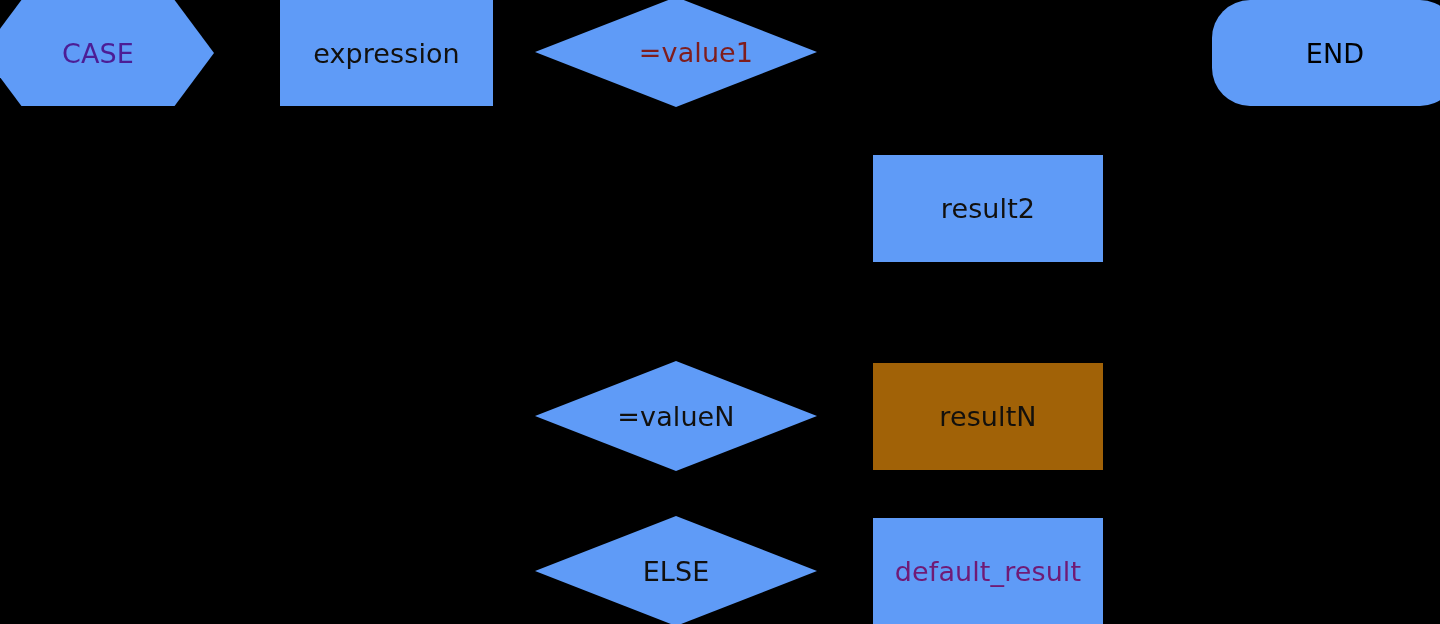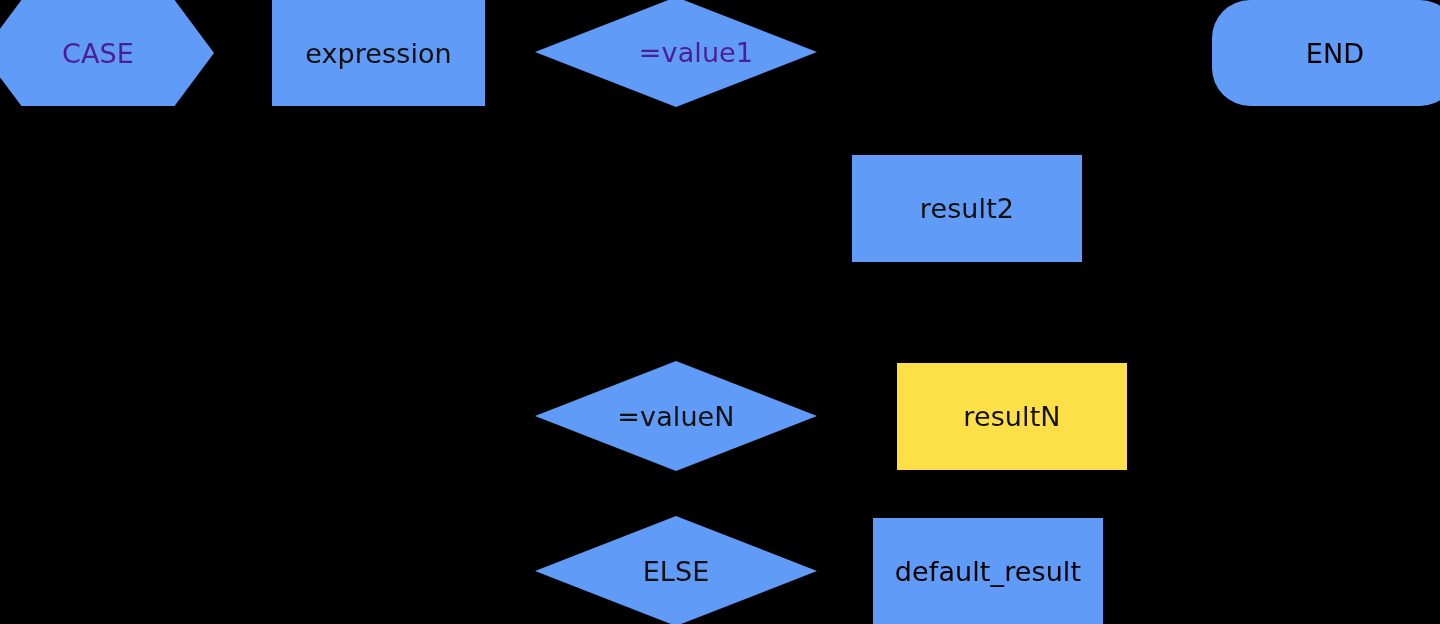--- a/index.html
+++ b/index.html
@@ -56,37 +56,37 @@
     text-align: center;
   }
 </style>
 </head>
 <body>
 
 <div id="canvas" style="background: rgb(0, 0, 0);">
     <div class="node shape-hexagon" style="left: -18px; top: 0px; width: 232px; height: 106px; background: rgb(95, 155, 247);">
       <span class="label" style="color: #4c1d95;">CASE</span>
     </div>
-    <div class="node shape-rect" style="left: 272px; top: 0px; width: 213px; height: 106px; background: rgb(95, 155, 247);">
+    <div class="node shape-rect" style="left: 280px; top: 0px; width: 213px; height: 106px; background: rgb(95, 155, 247);">
       <span class="label" style="color: rgb(18, 16, 13);">expression</span>
     </div>
     <div class="node shape-diamond" style="left: 535px; top: -3px; width: 282px; height: 110px; background: rgb(95, 155, 247);">
-      <span class="label" style="color: #4c1d95; margin-left: 40px;">=value1</span>
+      <span class="label" style="color: #7f1d1d; margin-left: 40px;">=value1</span>
     </div>
     <div class="node shape-stadium" style="left: 1212px; top: 0px; width: 246px; height: 106px; background: rgb(95, 155, 247);">
       <span class="label" style="color: #000000;">END</span>
     </div>
-    <div class="node shape-rect" style="left: 852px; top: 155px; width: 230px; height: 107px; background: rgb(95, 155, 247);">
+    <div class="node shape-rect" style="left: 873px; top: 155px; width: 230px; height: 107px; background: rgb(95, 155, 247);">
       <span class="label" style="color: rgb(18, 16, 13);">result2</span>
     </div>
     <div class="node shape-diamond" style="left: 535px; top: 361px; width: 282px; height: 110px; background: rgb(95, 155, 247); justify-content: center;">
       <span class="label" style="color: rgb(18, 16, 13);">=valueN</span>
     </div>
-    <div class="node shape-rect" style="left: 873px; top: 363px; width: 230px; height: 107px; background: #fde047; margin-left: 24px;">
+    <div class="node shape-rect" style="left: 873px; top: 363px; width: 230px; height: 107px; background: #a16207;">
       <span class="label" style="color: rgb(18, 16, 13);">resultN</span>
     </div>
     <div class="node shape-diamond" style="left: 535px; top: 516px; width: 282px; height: 110px; background: rgb(95, 155, 247);">
       <span class="label" style="color: rgb(18, 16, 13);">ELSE</span>
     </div>
     <div class="node shape-rect" style="left: 873px; top: 518px; width: 230px; height: 107px; background: rgb(95, 155, 247);">
-      <span class="label" style="color: #000000;">default_result</span>
+      <span class="label" style="color: #701a75;">default_result</span>
     </div>
   </div>
 
 </body></html>

